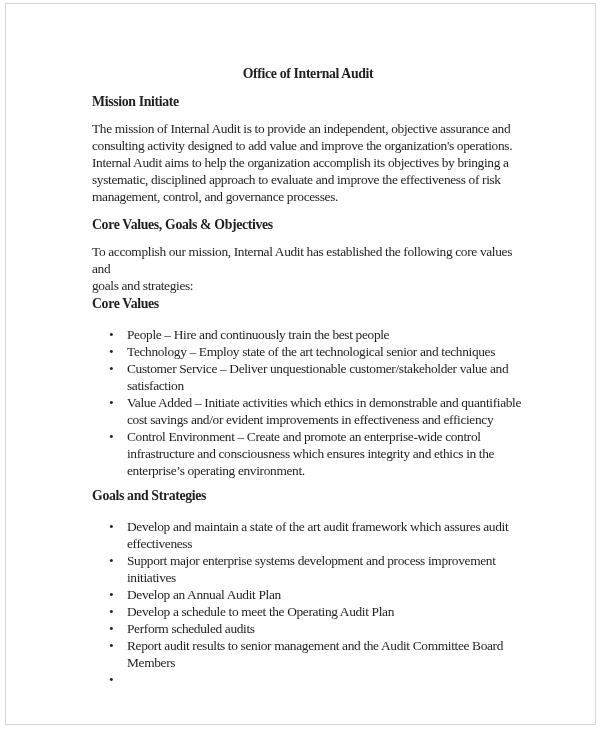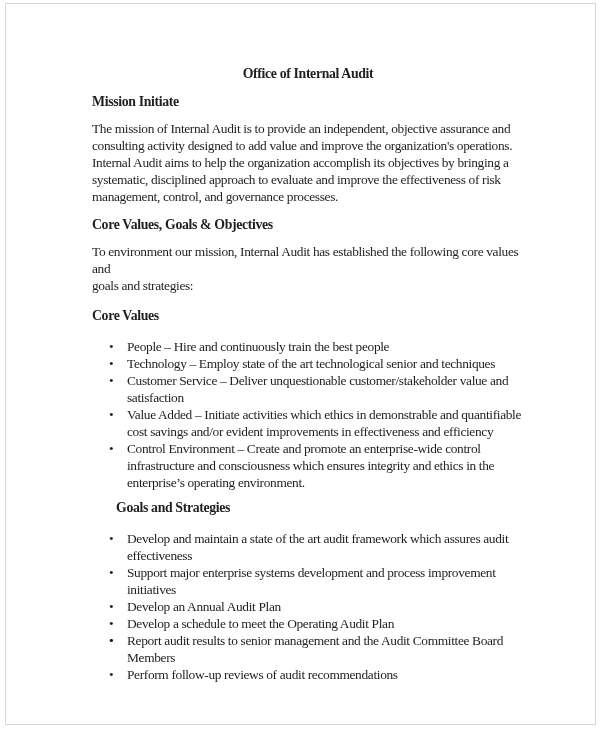--- a/index.html
+++ b/index.html
@@ -56,45 +56,45 @@
     position: relative;
     padding-left: 35px;
     white-space: pre-line;
   }
   .bullet-list li .bullet-glyph {
     position: absolute;
     left: 17px;
     top: 0;
     white-space: normal;
   }
-  .h-goals { margin-top: 8px; margin-left: 24px; }
+  .h-goals { margin-top: 8px; }
   .ul-corevalues { margin-top: 14px; }
 </style>
 </head>
 <body>
 
 <div class="page">
   <div class="page-border"></div>
 
   <div class="content">
 
     <div class="doc-title">Office of Internal Audit</div>
 
     <div class="section-heading">Mission Initiate</div>
     <p class="para">The mission of Internal Audit is to provide an independent, objective assurance and
 consulting activity designed to add value and improve the organization's operations.
 Internal Audit aims to help the organization accomplish its objectives by bringing a
 systematic, disciplined approach to evaluate and improve the effectiveness of risk
 management, control, and governance processes.</p>
 
     <div class="section-heading">Core Values, Goals &amp; Objectives</div>
-    <p class="para">To environment our mission, Internal Audit has established the following core values and
+    <p class="para">To accomplish our mission, Internal Audit has established the following core values and
 goals and strategies:</p>
 
-    <div class="section-heading" style="margin-top:13px;">Core Values</div>
+    <div class="section-heading" style="margin-top:1px;">Core Values</div>
 
     <ul class="bullet-list ul-corevalues">
       <li><span class="bullet-glyph">•</span><span>People – Hire and continuously train the best people</span></li>
       <li><span class="bullet-glyph">•</span><span>Technology – Employ state of the art technological senior and techniques</span></li>
       <li><span class="bullet-glyph">•</span><span>Customer Service – Deliver unquestionable customer/stakeholder value and
 satisfaction</span></li>
       <li><span class="bullet-glyph">•</span><span>Value Added – Initiate activities which ethics in demonstrable and quantifiable
 cost savings and/or evident improvements in effectiveness and efficiency</span></li>
       <li><span class="bullet-glyph">•</span><span>Control Environment – Create and promote an enterprise-wide control
 infrastructure and consciousness which ensures integrity and ethics in the
@@ -103,20 +103,20 @@
 
     <div class="section-heading h-goals">Goals and Strategies</div>
 
     <ul class="bullet-list">
       <li><span class="bullet-glyph">•</span><span>Develop and maintain a state of the art audit framework which assures audit
 effectiveness</span></li>
       <li><span class="bullet-glyph">•</span><span>Support major enterprise systems development and process improvement
 initiatives</span></li>
       <li><span class="bullet-glyph">•</span><span>Develop an Annual Audit Plan</span></li>
       <li><span class="bullet-glyph">•</span><span>Develop a schedule to meet the Operating Audit Plan</span></li>
-      <li><span class="bullet-glyph">•</span></li>
+      <li><span class="bullet-glyph">•</span><span>Perform scheduled audits</span></li>
       <li><span class="bullet-glyph">•</span><span>Report audit results to senior management and the Audit Committee Board
 Members</span></li>
-      <li><span class="bullet-glyph">•</span><span>Perform follow-up reviews of audit recommendations</span></li>
+      <li><span class="bullet-glyph">•</span></li>
     </ul>
 
   </div>
 </div>
 
 </body></html>

